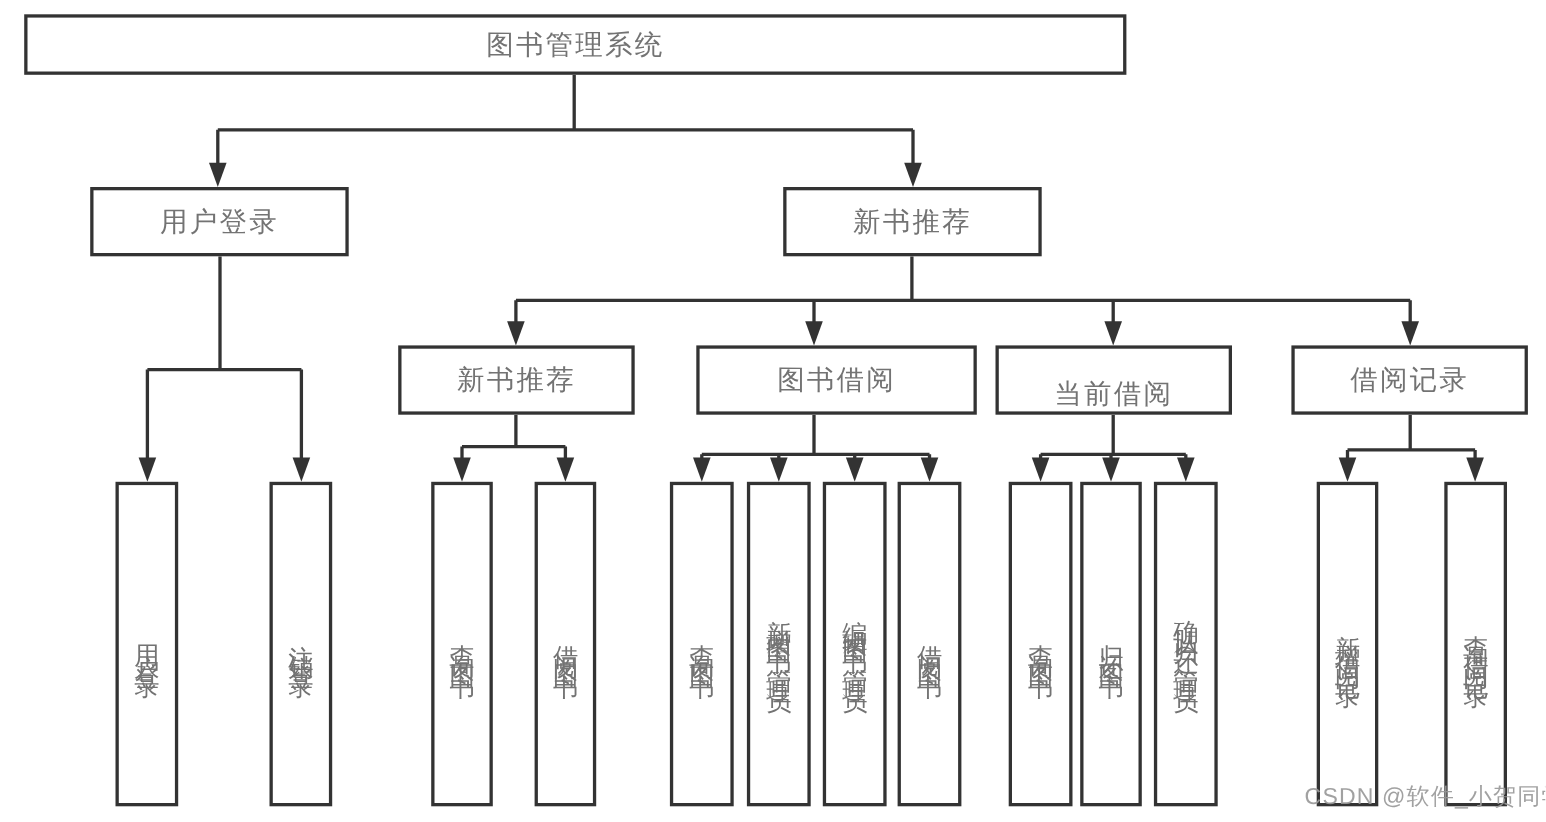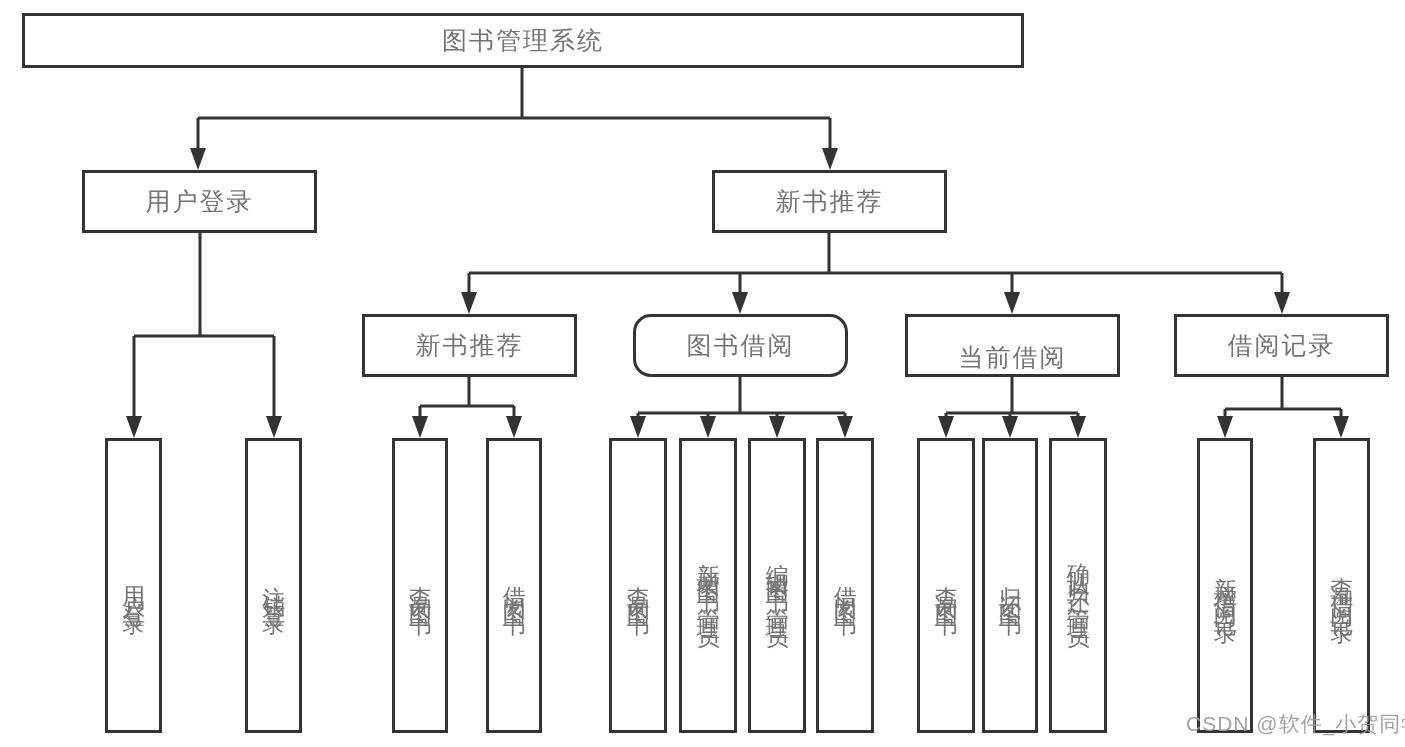--- a/index.html
+++ b/index.html
@@ -93,21 +93,21 @@
   <div class="box hbox" style="left:82px; top:170px; width:235px; height:63px;">
     <span>用户登录</span>
   </div>
   <div class="box hbox" style="left:712px; top:170px; width:235px; height:63px;">
     <span>新书推荐</span>
   </div>
 
   <div class="box hbox" style="left:362px; top:314px; width:215px; height:63px;">
     <span>新书推荐</span>
   </div>
-  <div class="box hbox" style="left:633px; top:314px; width:215px; height:63px;border-radius:18px;">
+  <div class="box hbox" style="left:633px; top:314px; width:255px; height:63px;">
     <span>图书借阅</span>
   </div>
   <div class="box hbox" style="left:905px; top:314px; width:215px; height:63px;align-items:flex-end;">
     <span>当前借阅</span>
   </div>
   <div class="box hbox" style="left:1174px; top:314px; width:215px; height:63px;">
     <span>借阅记录</span>
   </div>
 
   <div class="box vbox" style="left:105px; top:438px; width:57px; height:295px;">

